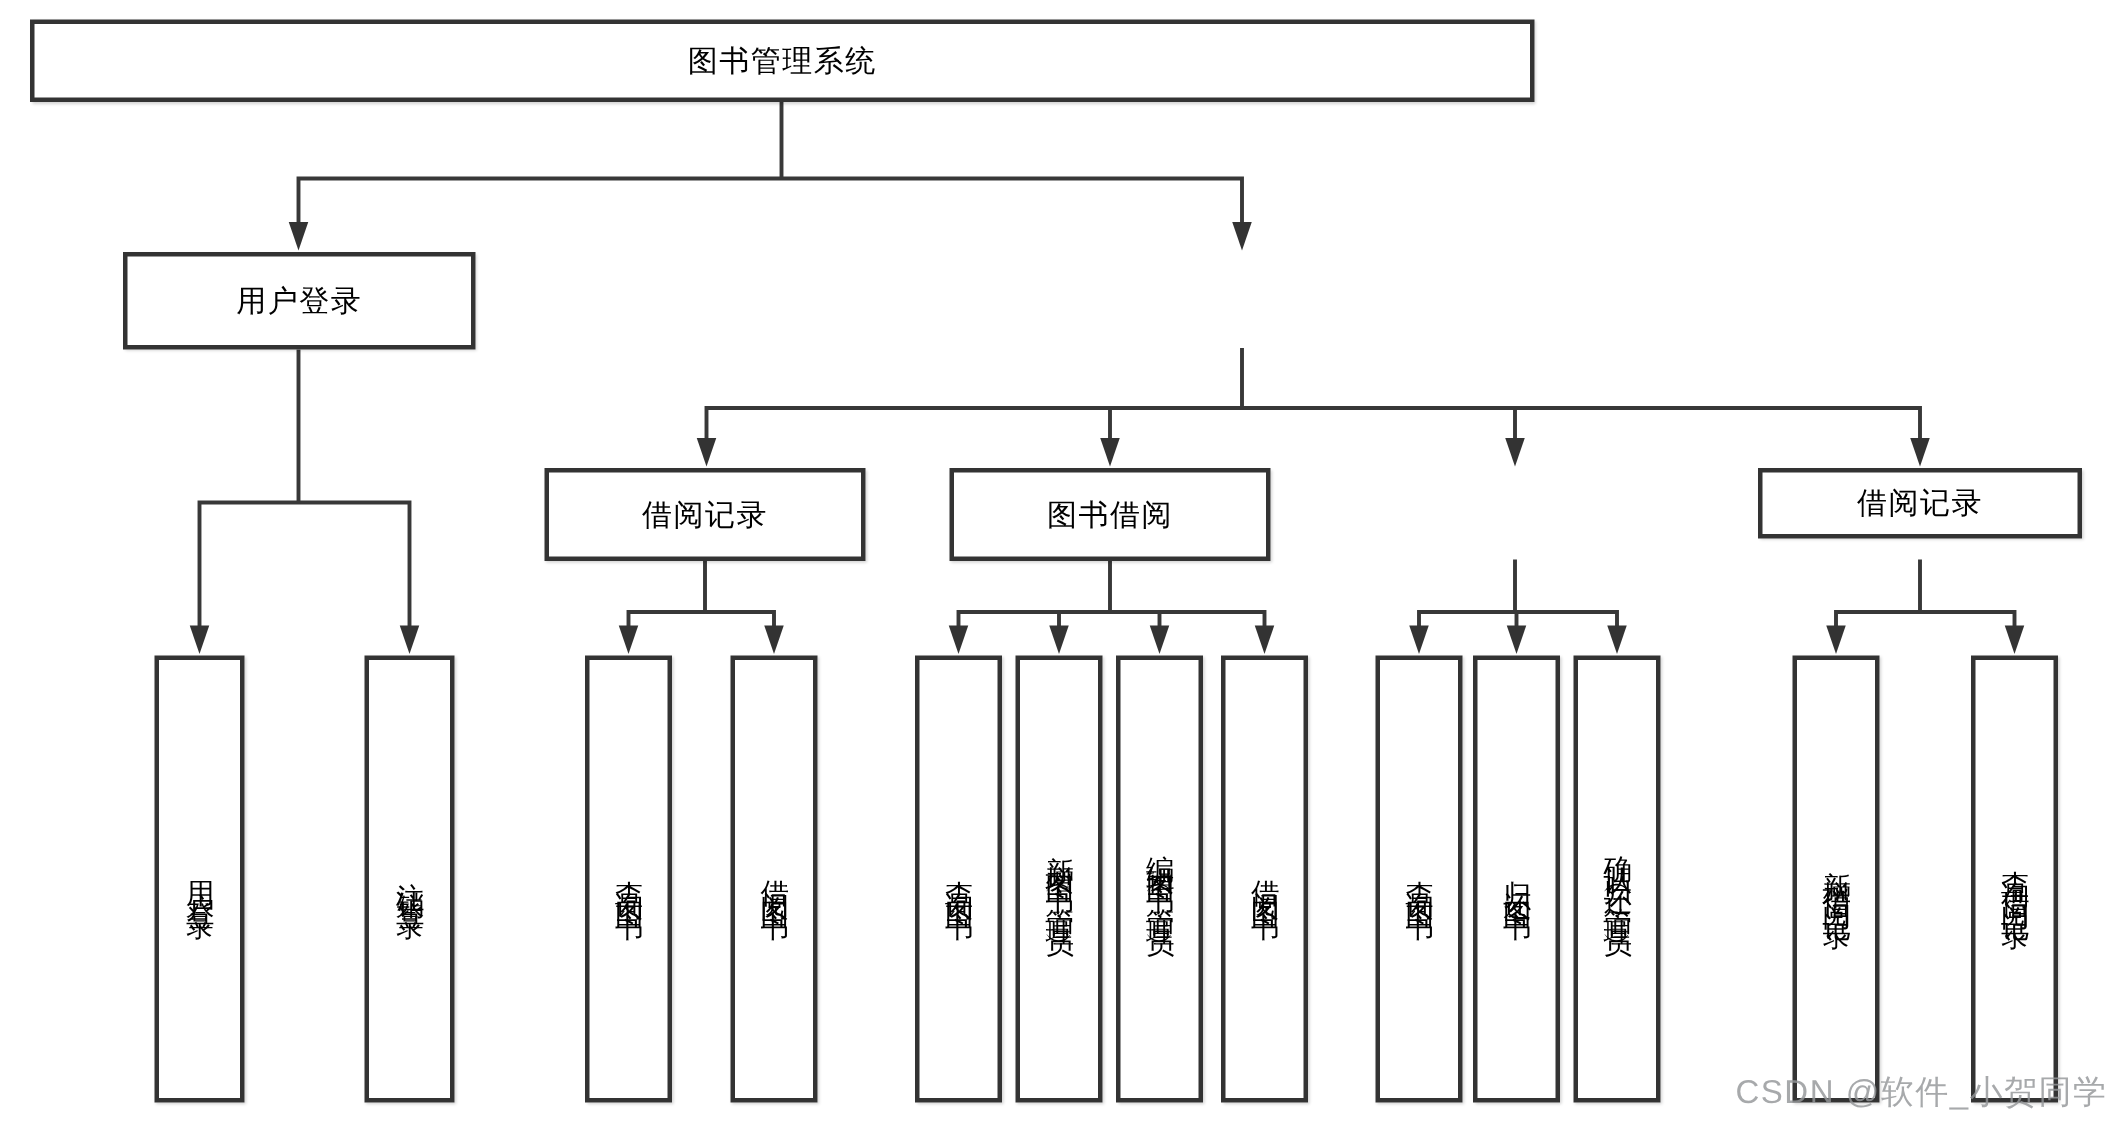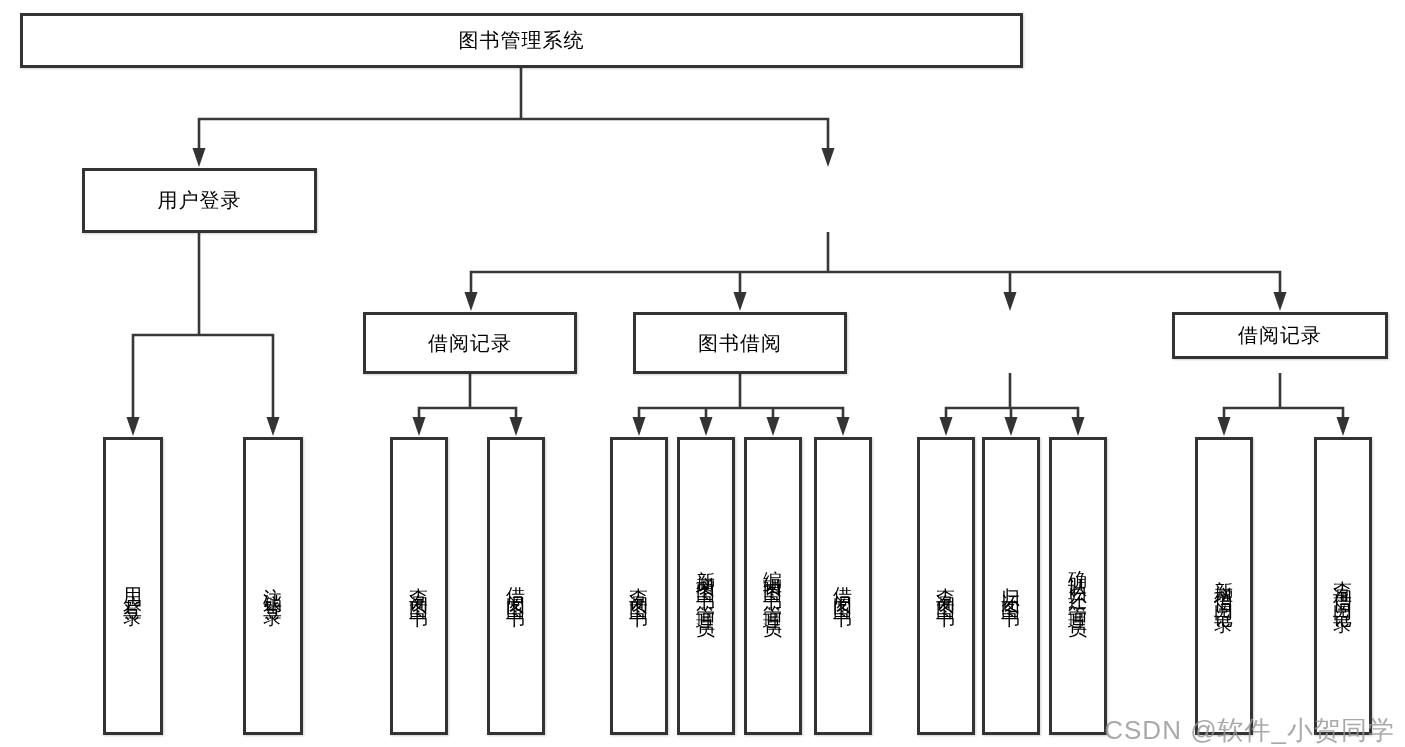--- a/index.html
+++ b/index.html
@@ -36,23 +36,23 @@
   }
   .node.v span {
     writing-mode: vertical-rl;
     font-size: 19px;
     letter-spacing: 7px;
     line-height: 1;
     max-height: 284px;
   }
   #watermark {
     position: absolute;
-    right: 10px;
+    right: 0;
     top: 713px;
-    font-size: 26px;
+    font-size: 22px;
     color: rgba(148, 150, 153, 0.82);
     letter-spacing: 1px;
     white-space: nowrap;
   }
   .cline {
     fill: none;
     stroke: #383838;
     stroke-width: 2.6;
   }
   .ahead { fill: #333333; stroke: none; }

